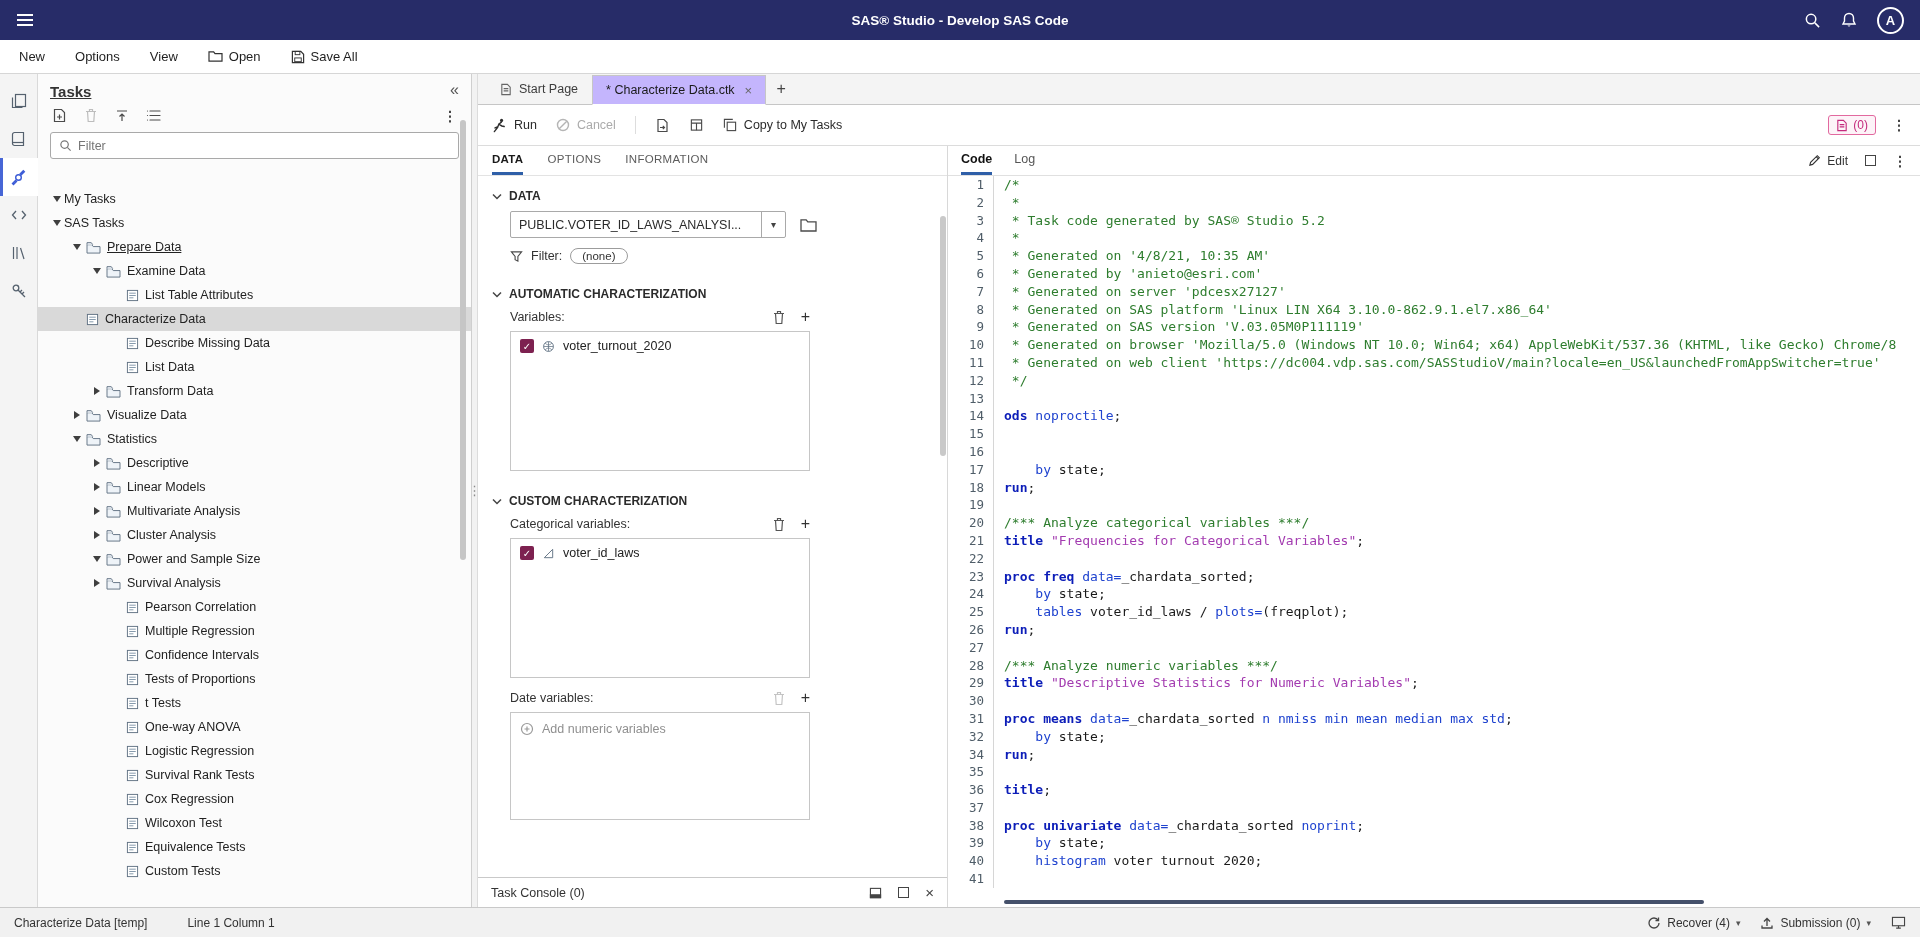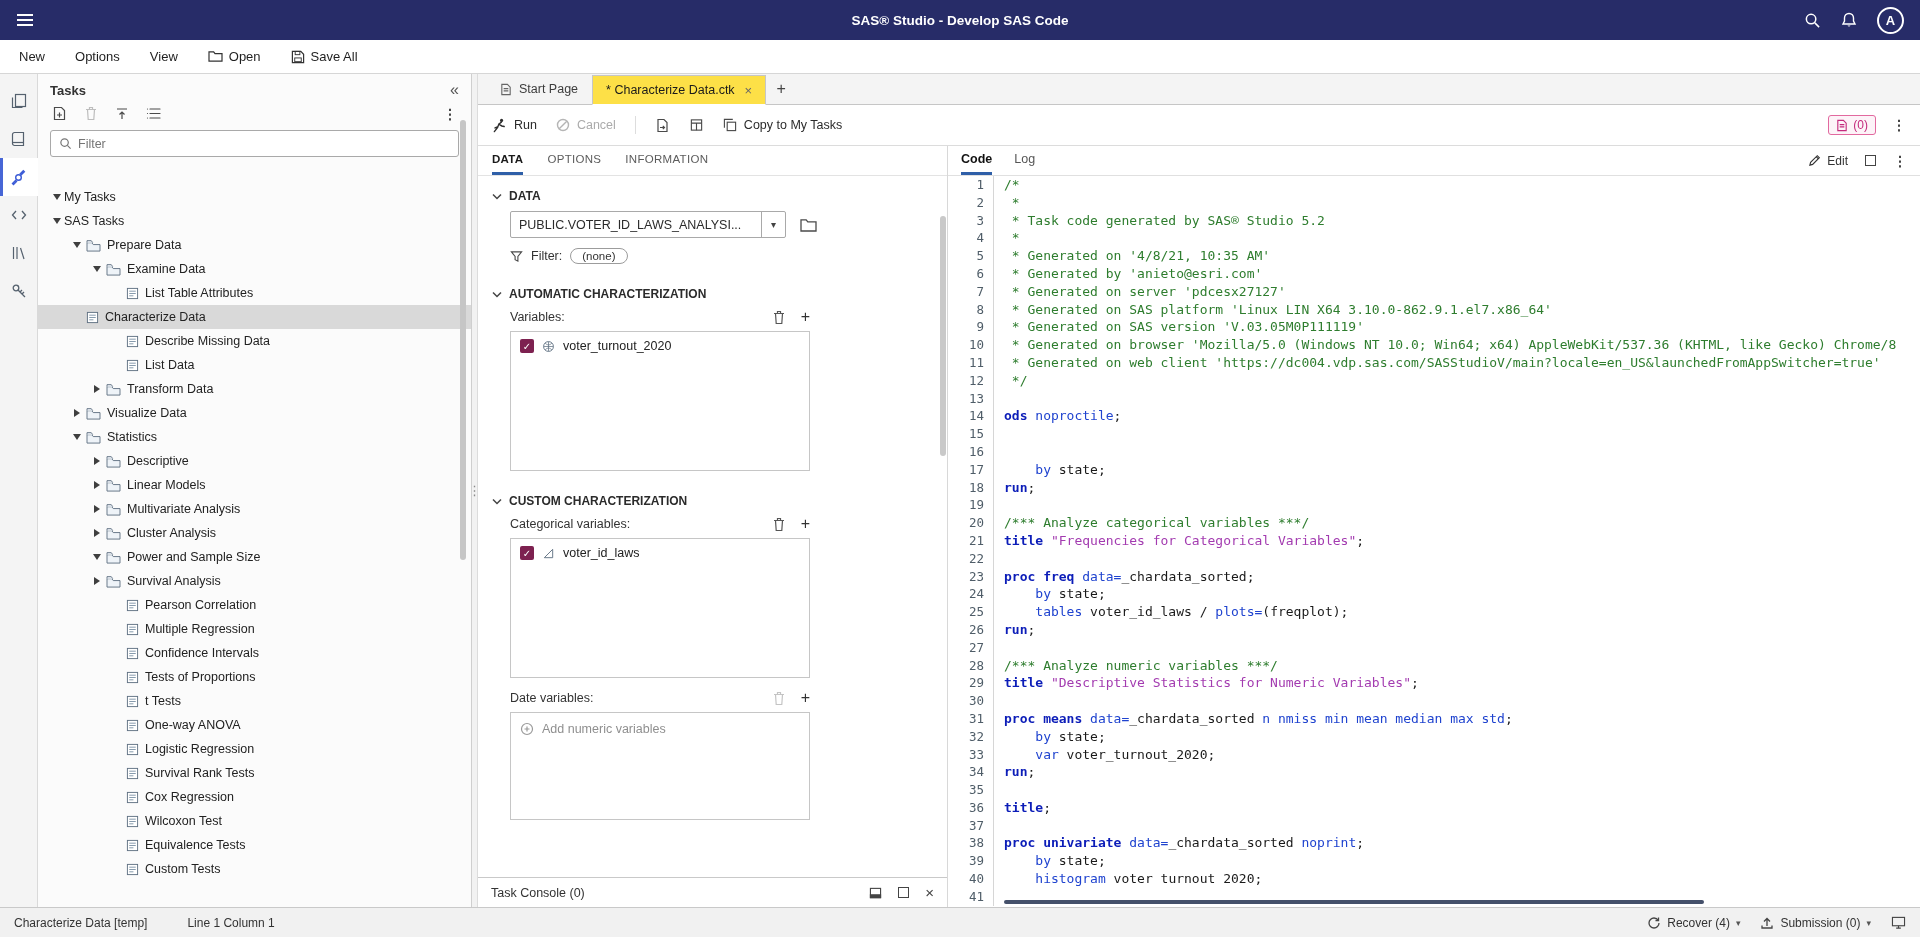--- a/index.html
+++ b/index.html
@@ -26,21 +26,21 @@
   .main { display:flex; height:833px; }
 
   .rail { width:38px; background:#f4f4f4; border-right:1px solid #d9d9d9; display:flex; flex-direction:column; align-items:center; padding-top:8px; flex:none; }
   .rail-item { width:38px; height:38px; display:flex; align-items:center; justify-content:center; position:relative; color:#55616e; cursor:pointer; }
   .rail-item.active { background:#fff; color:#3b5bd6; }
   .rail-item.active::before { content:""; position:absolute; left:0; top:0; bottom:0; width:3px; background:#4766d6; }
 
   
   .tasks-panel { width:434px; flex:none; background:#fbfbfb; border-right:1px solid #cfcfcf; display:flex; flex-direction:column; position:relative; }
   .tasks-header { display:flex; align-items:flex-start; padding:9px 12px 4px; }
-  .tasks-title { font-size:13px; font-weight:bold; color:#333; }
+  .tasks-title { font-size:15px; font-weight:bold; color:#333;text-decoration:underline; }
   .collapse-btn { margin-left:auto; color:#555; font-size:16px; line-height:14px; cursor:pointer; }
   .tasks-toolbar { display:flex; align-items:center; gap:17px; padding:4px 14px 9px; }
   .tasks-toolbar .t-spacer { flex:1; }
   .kebab { color:#444; font-size:14px; font-weight:bold; cursor:pointer; line-height:1; }
   .filter-box { margin:0 12px 8px; height:27px; border:1px solid #a9a9a9; border-radius:3px; background:#fff; display:flex; align-items:center; padding:0 8px; gap:6px; }
   .filter-box input { border:none; outline:none; flex:1; font-size:12.5px; color:#333; font-family:inherit; background:transparent; }
 
   .tree { flex:1; overflow:hidden; position:relative; padding-top:20px; }
   .tree-row { height:24px; display:flex; align-items:center; font-size:12.5px; color:#222; cursor:pointer; white-space:nowrap; }
   .tree-row.selected { background:#d9d9d9; }
@@ -50,21 +50,21 @@
   .tree-icon { margin:0 6px 0 2px; flex:none; display:flex; }
   .tree-scrollbar { position:absolute; right:5px; top:46px; width:6px; height:440px; background:#c6c6c6; border-radius:3px; }
 
   .splitter { width:6px; flex:none; background:#f2f2f2; border-right:1px solid #dcdcdc; display:flex; align-items:center; justify-content:center; color:#8a8a8a; font-size:13px; cursor:col-resize; }
 
   
   .workspace { flex:1; display:flex; flex-direction:column; min-width:0; }
 
   .tabs-row { height:31px; background:#f4f4f4; border-bottom:1px solid #c6c6c6; display:flex; align-items:flex-end; padding-left:8px; }
   .tab { height:30px; display:flex; align-items:center; gap:7px; padding:0 13px; font-size:12.5px; color:#3c3c3c; border:1px solid transparent; cursor:pointer; }
-  .tab.active { background:#fde047; border-color:#c6c6c6; border-bottom-color:#fff; margin-bottom:-1px; color:#1a1a1a; }
+  .tab.active { background:#c4b5fd; border-color:#c6c6c6; border-bottom-color:#fff; margin-bottom:-1px; color:#1a1a1a; }
   .tab-close { color:#666; font-size:13px; margin-left:3px; }
   .new-tab { width:30px; height:30px; display:flex; align-items:center; justify-content:center; font-size:16px; color:#444; cursor:pointer; }
 
   .toolbar-row { height:41px; border-bottom:1px solid #dcdcdc; display:flex; align-items:center; padding:0 14px; gap:19px; background:#fff; }
   .tool-btn { display:flex; align-items:center; gap:7px; font-size:12.5px; color:#2b2b2b; cursor:pointer; }
   .tool-btn.disabled { color:#ababab; cursor:default; }
   .tool-sep { width:1px; height:18px; background:#ddd; }
   .toolbar-right { margin-left:auto; display:flex; align-items:center; gap:16px; }
   .msg-badge { display:flex; align-items:center; gap:5px; border:1px solid #e2699f; color:#c42a7d; background:#fdf3f8; border-radius:3px; padding:2px 7px; font-size:12px; cursor:pointer; }
 
@@ -257,21 +257,21 @@
     </div>
     <div class="tree">
         <div class="tree-row" style="padding-left: 12px;">
           <span class="caret caret-down"></span>
           <span>My Tasks</span>
         </div>
         <div class="tree-row" style="padding-left: 12px;">
           <span class="caret caret-down"></span>
           <span>SAS Tasks</span>
         </div>
-        <div class="tree-row" style="padding-left: 32px;">
+        <div class="tree-row" style="padding-left: 32px; text-decoration: underline;">
           <span class="caret caret-down"></span>
           <span class="tree-icon">
             <svg width="15" height="13" viewBox="0 0 16 14">
               <path d="M1 4h5.2l1.5 2H15v7H1z" fill="#eef3f8" stroke="#5f7082" stroke-width="1"></path>
               <path d="M1 4V1.8h4.6L7.2 4" fill="#eef3f8" stroke="#5f7082" stroke-width="1"></path>
             </svg>
           </span>
           <span>Prepare Data</span>
         </div>
         <div class="tree-row" style="padding-left: 52px;">
@@ -804,21 +804,20 @@
               <div class="code-line"><span class="ln">23</span><span class="code-text"><span class="tok-k">proc freq</span><span class="tok-p"> </span><span class="tok-b">data=</span><span class="tok-p">_chardata_sorted;</span></span></div>
               <div class="code-line"><span class="ln">24</span><span class="code-text"><span class="tok-p">    </span><span class="tok-b">by</span><span class="tok-p"> state;</span></span></div>
               <div class="code-line"><span class="ln">25</span><span class="code-text"><span class="tok-p">    </span><span class="tok-b">tables</span><span class="tok-p"> voter_id_laws / </span><span class="tok-b">plots=</span><span class="tok-p">(freqplot);</span></span></div>
               <div class="code-line"><span class="ln">26</span><span class="code-text"><span class="tok-k">run</span><span class="tok-p">;</span></span></div>
               <div class="code-line"><span class="ln">27</span><span class="code-text"></span></div>
               <div class="code-line"><span class="ln">28</span><span class="code-text"><span class="tok-c">/*** Analyze numeric variables ***/</span></span></div>
               <div class="code-line"><span class="ln">29</span><span class="code-text"><span class="tok-k">title</span><span class="tok-p"> </span><span class="tok-s">"Descriptive Statistics for Numeric Variables"</span><span class="tok-p">;</span></span></div>
               <div class="code-line"><span class="ln">30</span><span class="code-text"></span></div>
               <div class="code-line"><span class="ln">31</span><span class="code-text"><span class="tok-k">proc means</span><span class="tok-p"> </span><span class="tok-b">data=</span><span class="tok-p">_chardata_sorted </span><span class="tok-b">n nmiss min mean median max std</span><span class="tok-p">;</span></span></div>
               <div class="code-line"><span class="ln">32</span><span class="code-text"><span class="tok-p">    </span><span class="tok-b">by</span><span class="tok-p"> state;</span></span></div>
-              <div class="code-line"><span class="ln">33</span><span class="code-text"><span class="tok-p">    </span><span class="tok-b">var</span><span class="tok-p"> voter_turnout_2020;</span></span></div>
               <div class="code-line"><span class="ln">34</span><span class="code-text"><span class="tok-k">run</span><span class="tok-p">;</span></span></div>
               <div class="code-line"><span class="ln">35</span><span class="code-text"></span></div>
               <div class="code-line"><span class="ln">36</span><span class="code-text"><span class="tok-k">title</span><span class="tok-p">;</span></span></div>
               <div class="code-line"><span class="ln">37</span><span class="code-text"></span></div>
               <div class="code-line"><span class="ln">38</span><span class="code-text"><span class="tok-k">proc univariate</span><span class="tok-p"> </span><span class="tok-b">data=</span><span class="tok-p">_chardata_sorted </span><span class="tok-b">noprint</span><span class="tok-p">;</span></span></div>
               <div class="code-line"><span class="ln">39</span><span class="code-text"><span class="tok-p">    </span><span class="tok-b">by</span><span class="tok-p"> state;</span></span></div>
               <div class="code-line"><span class="ln">40</span><span class="code-text"><span class="tok-p">    </span><span class="tok-b">histogram</span><span class="tok-p"> voter turnout 2020;</span></span></div>
               <div class="code-line"><span class="ln">41</span><span class="code-text"></span></div>
             </div>
           <div class="h-scroll"></div>

